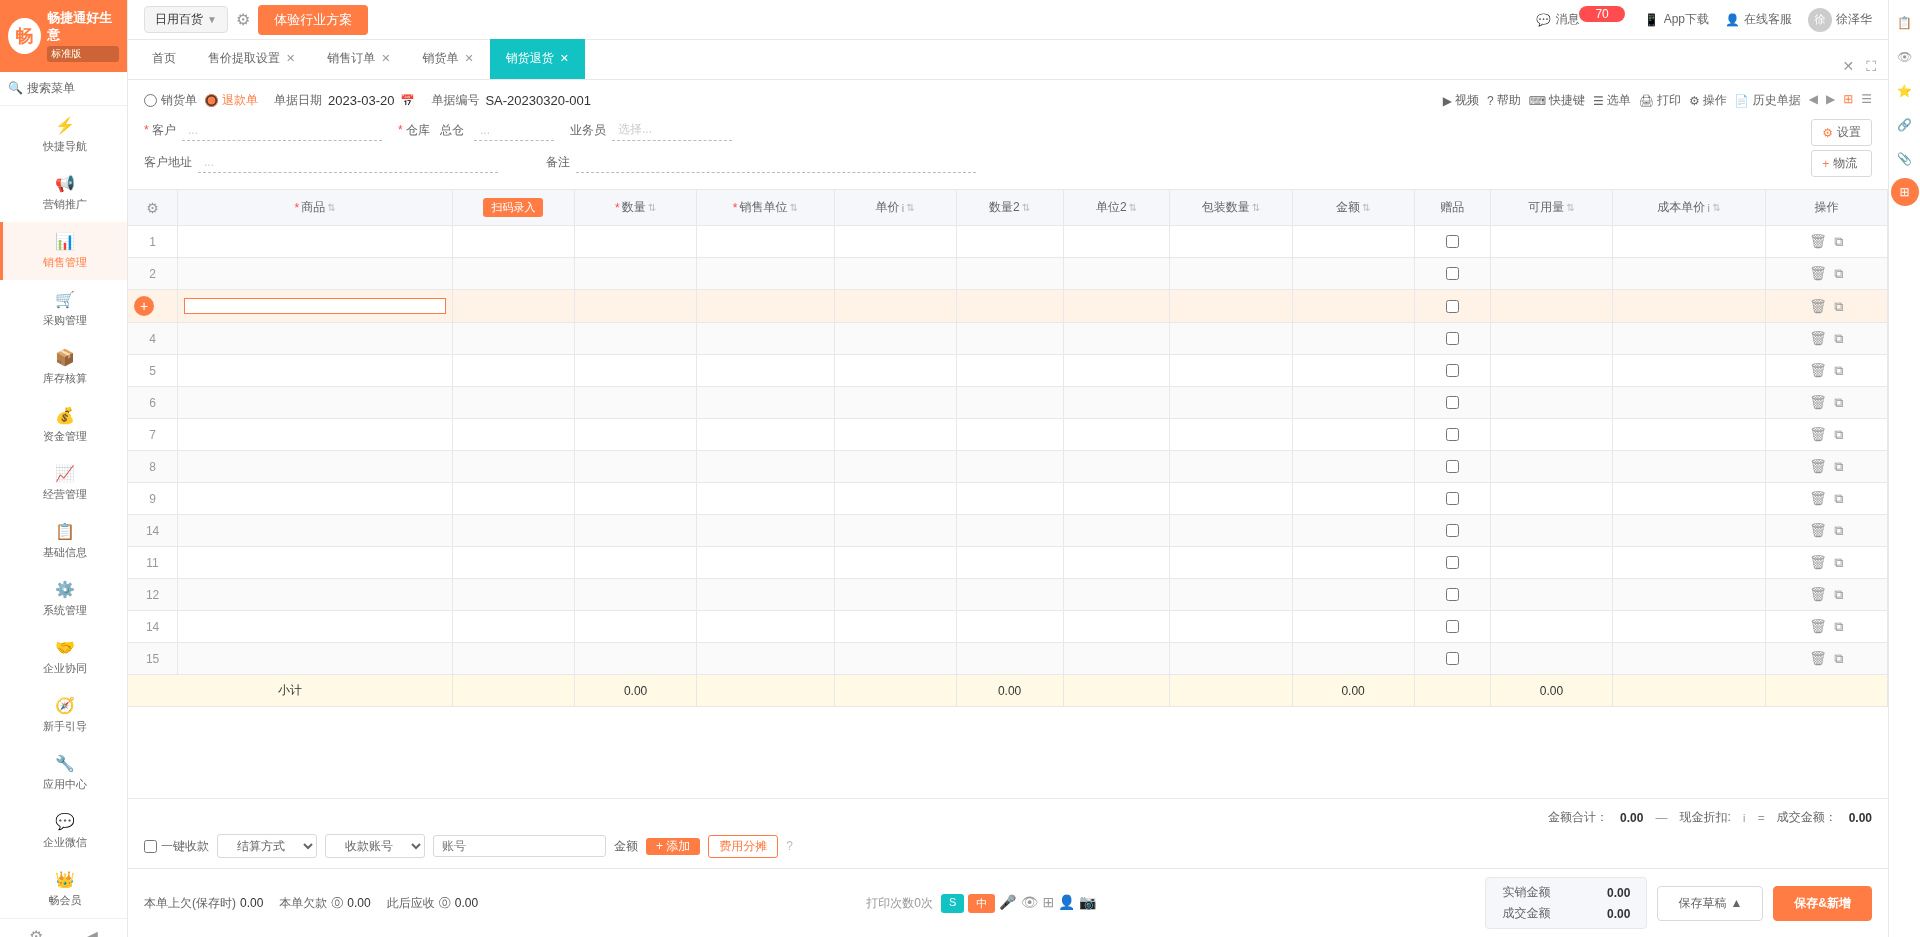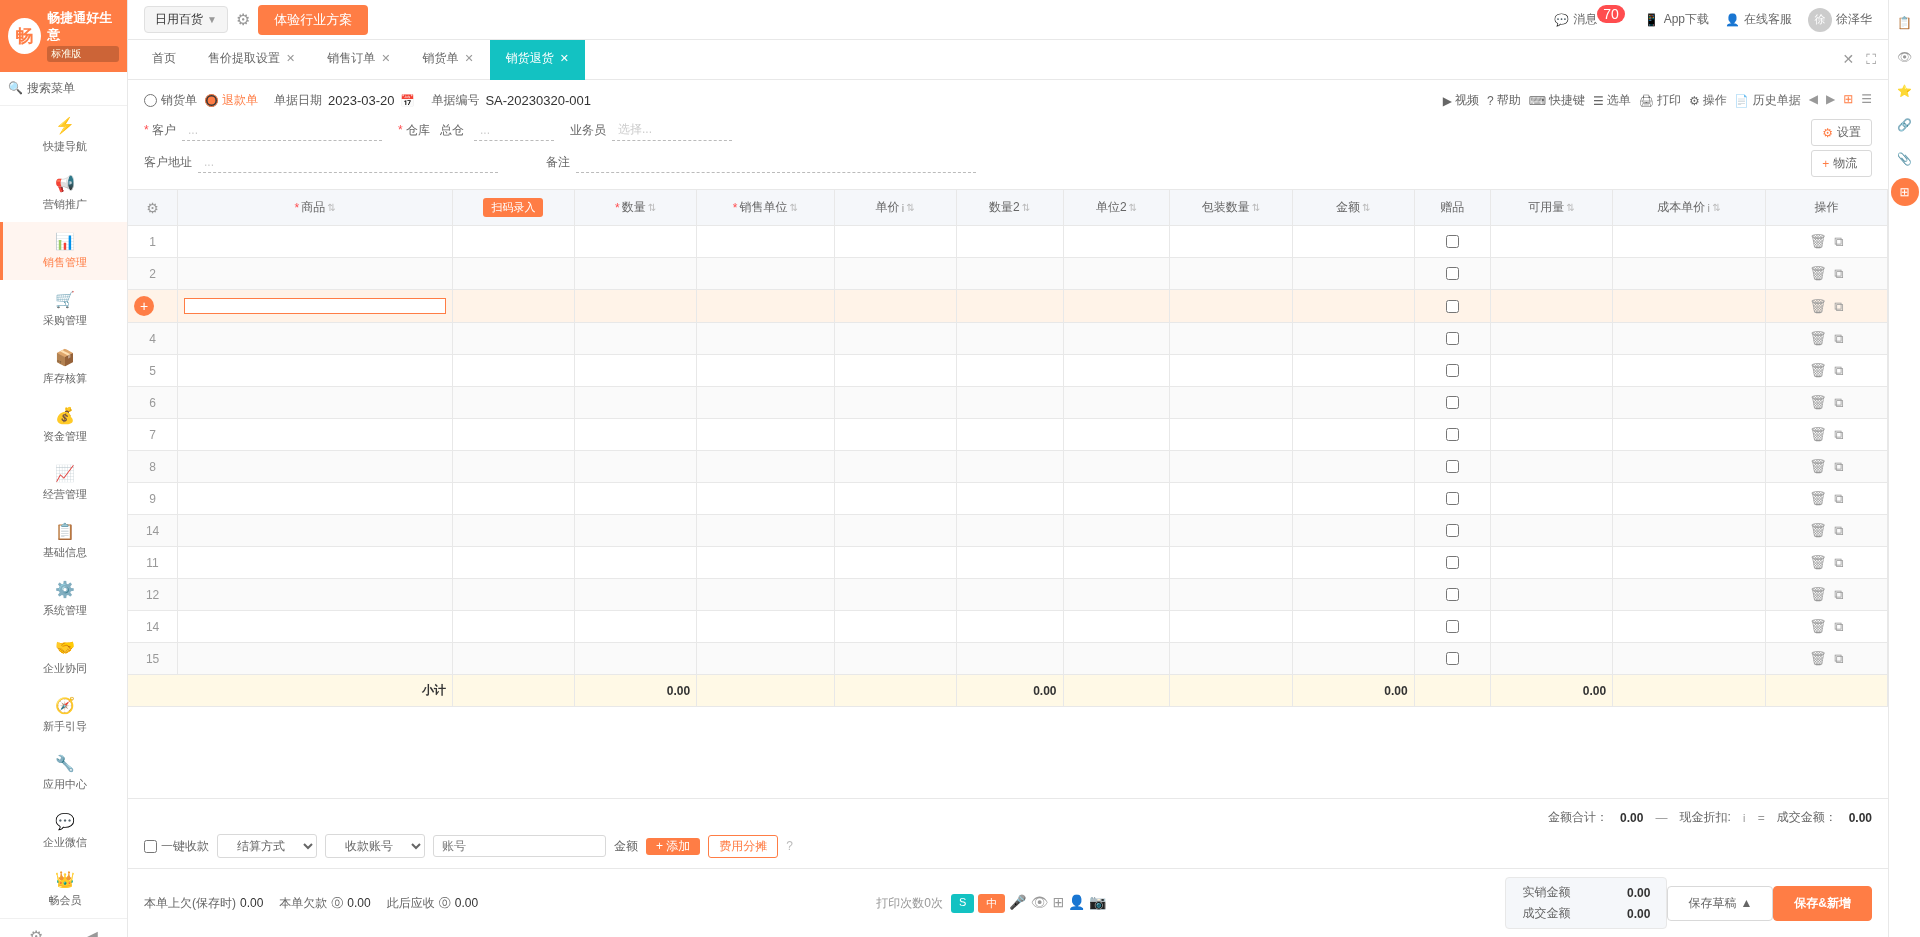--- a/index.html
+++ b/index.html
@@ -25,25 +25,25 @@
 
     
     .topbar { background: #fff; height: 40px; display: flex; align-items: center; justify-content: space-between; padding: 0 16px; border-bottom: 1px solid #e8e8e8; }
     .topbar-left { display: flex; align-items: center; gap: 8px; }
     .topbar-select { display: flex; align-items: center; gap: 4px; background: #f5f5f5; border: 1px solid #e0e0e0; border-radius: 4px; padding: 4px 10px; cursor: pointer; color: #333; }
     .topbar-select .arrow { color: #999; font-size: 10px; }
     .topbar-gear { color: #999; cursor: pointer; font-size: 16px; }
     .topbar-btn { background: #ff7d45; color: #fff; border: none; border-radius: 4px; padding: 6px 16px; cursor: pointer; font-size: 13px; }
     .topbar-right { display: flex; align-items: center; gap: 16px; color: #666; }
     .topbar-right .item { display: flex; align-items: center; gap: 4px; cursor: pointer; }
-    .badge { background: #ff4d4f; color: #fff; border-radius: 10px; padding: 1px 6px; font-size: 14px; position: relative; top: -6px; left: -4px; }
+    .badge { background: #ff4d4f; color: #fff; border-radius: 10px; padding: 1px 16px; font-size: 12px; position: relative; top: -6px; left: -4px; }
     .avatar { width: 24px; height: 24px; border-radius: 50%; background: #ccc; display: flex; align-items: center; justify-content: center; font-size: 11px; color: #fff; }
 
     
-    .tabs { background: #fff; display: flex; align-items: center; border-bottom: 1px solid #e8e8e8; padding: 0 8px; height: 40px; gap: 0; }
+    .tabs { background: #fff; display: flex; align-items: flex-end; border-bottom: 1px solid #e8e8e8; padding: 0 8px; height: 40px; gap: 0; }
     .tab { padding: 0 16px; height: 40px; display: flex; align-items: center; gap: 6px; cursor: pointer; color: #666; border-bottom: 2px solid transparent; white-space: nowrap; font-size: 13px; }
     .tab.active { color: #fff; background: #13c2c2; border-bottom: 2px solid #13c2c2; }
     .tab-close { font-size: 11px; color: #999; cursor: pointer; }
     .tab.active .tab-close { color: #fff; }
     .tabs-actions { margin-left: auto; display: flex; gap: 4px; }
     .tabs-actions span { cursor: pointer; color: #999; font-size: 14px; padding: 4px; }
 
     
     .content { flex: 1; overflow: auto; background: #f5f7fa; padding: 0; display: flex; flex-direction: column; }
     .form-area { background: #fff; padding: 12px 16px; border-bottom: 1px solid #e8e8e8; }
@@ -77,21 +77,21 @@
     .row-num { color: #999; text-align: center; }
     .add-row-btn { width: 20px; height: 20px; background: #ff7d45; color: #fff; border-radius: 50%; display: flex; align-items: center; justify-content: center; cursor: pointer; font-size: 14px; line-height: 1; }
     .scan-btn { background: #ff7d45; color: #fff; border: none; border-radius: 3px; padding: 2px 8px; cursor: pointer; font-size: 11px; white-space: nowrap; }
     .sort-icon { color: #bbb; font-size: 10px; cursor: pointer; }
     .checkbox-cell { display: flex; justify-content: center; align-items: center; }
     input[type=checkbox] { width: 13px; height: 13px; cursor: pointer; }
     .del-icon { color: #999; cursor: pointer; font-size: 14px; }
     .copy-icon { color: #999; cursor: pointer; font-size: 13px; }
     .gear-icon-cell { color: #999; cursor: pointer; font-size: 14px; }
     .info-icon { color: #999; font-size: 11px; cursor: pointer; }
-    .tfoot-row td { background: #fff9e6; font-weight: bold; text-align: right; }
+    .tfoot-row td { background: #fff9e6; font-weight: normal; }
 
     
     .footer-area { background: #fff; border-top: 1px solid #e8e8e8; padding: 10px 16px; }
     .footer-row1 { display: flex; align-items: center; gap: 12px; margin-bottom: 8px; justify-content: flex-end; }
     .footer-label { color: #666; }
     .footer-value { color: #333; font-weight: bold; }
     .footer-minus { color: #999; }
     .footer-eq { color: #999; }
     .footer-result { color: #333; font-weight: bold; }
     .footer-row2 { display: flex; align-items: center; gap: 8px; }
@@ -100,21 +100,21 @@
     .footer-input { border: 1px solid #d9d9d9; padding: 3px 8px; border-radius: 3px; color: #666; background: #fff; min-width: 80px; }
     .add-fee-btn { background: #ff7d45; color: #fff; border: none; border-radius: 3px; padding: 0 10px; cursor: pointer; }
     .fee-split-btn { border: 1px solid #ff7d45; color: #ff7d45; background: #fff; border-radius: 3px; padding: 2px 10px; cursor: pointer; }
     .help-icon { color: #bbb; cursor: pointer; }
 
     
     .bottom-bar { background: #fff; border-top: 1px solid #e8e8e8; padding: 8px 16px; display: flex; align-items: center; justify-content: space-between; }
     .bottom-info { display: flex; align-items: center; gap: 16px; color: #666; }
     .bottom-info span { display: flex; align-items: center; gap: 4px; }
     .bottom-info .val { color: #333; }
-    .bottom-right { display: flex; gap: 0; align-items: center; }
+    .bottom-right { display: flex; gap: 10px; align-items: center; }
     .summary-box { background: #f5f7fa; border: 1px solid #e8e8e8; border-radius: 4px; padding: 6px 16px; display: flex; flex-direction: column; gap: 4px; }
     .summary-row { display: flex; align-items: center; justify-content: space-between; gap: 20px; }
     .summary-label { color: #666; }
     .summary-value { color: #333; font-weight: bold; min-width: 60px; text-align: right; }
     .save-draft-btn { background: #fff; border: 1px solid #d9d9d9; color: #666; border-radius: 4px; padding: 8px 20px; cursor: pointer; display: flex; align-items: center; gap: 4px; font-size: 13px; }
     .save-new-btn { background: #ff7d45; border: 1px solid #ff7d45; color: #fff; border-radius: 4px; padding: 8px 20px; cursor: pointer; display: flex; align-items: center; gap: 4px; font-size: 13px; font-weight: bold; }
 
     
     .right-panel { width: 32px; background: #fff; border-left: 1px solid #e8e8e8; display: flex; flex-direction: column; align-items: center; padding-top: 8px; gap: 4px; }
     .right-panel-item { padding: 8px 4px; cursor: pointer; color: #999; display: flex; flex-direction: column; align-items: center; }

